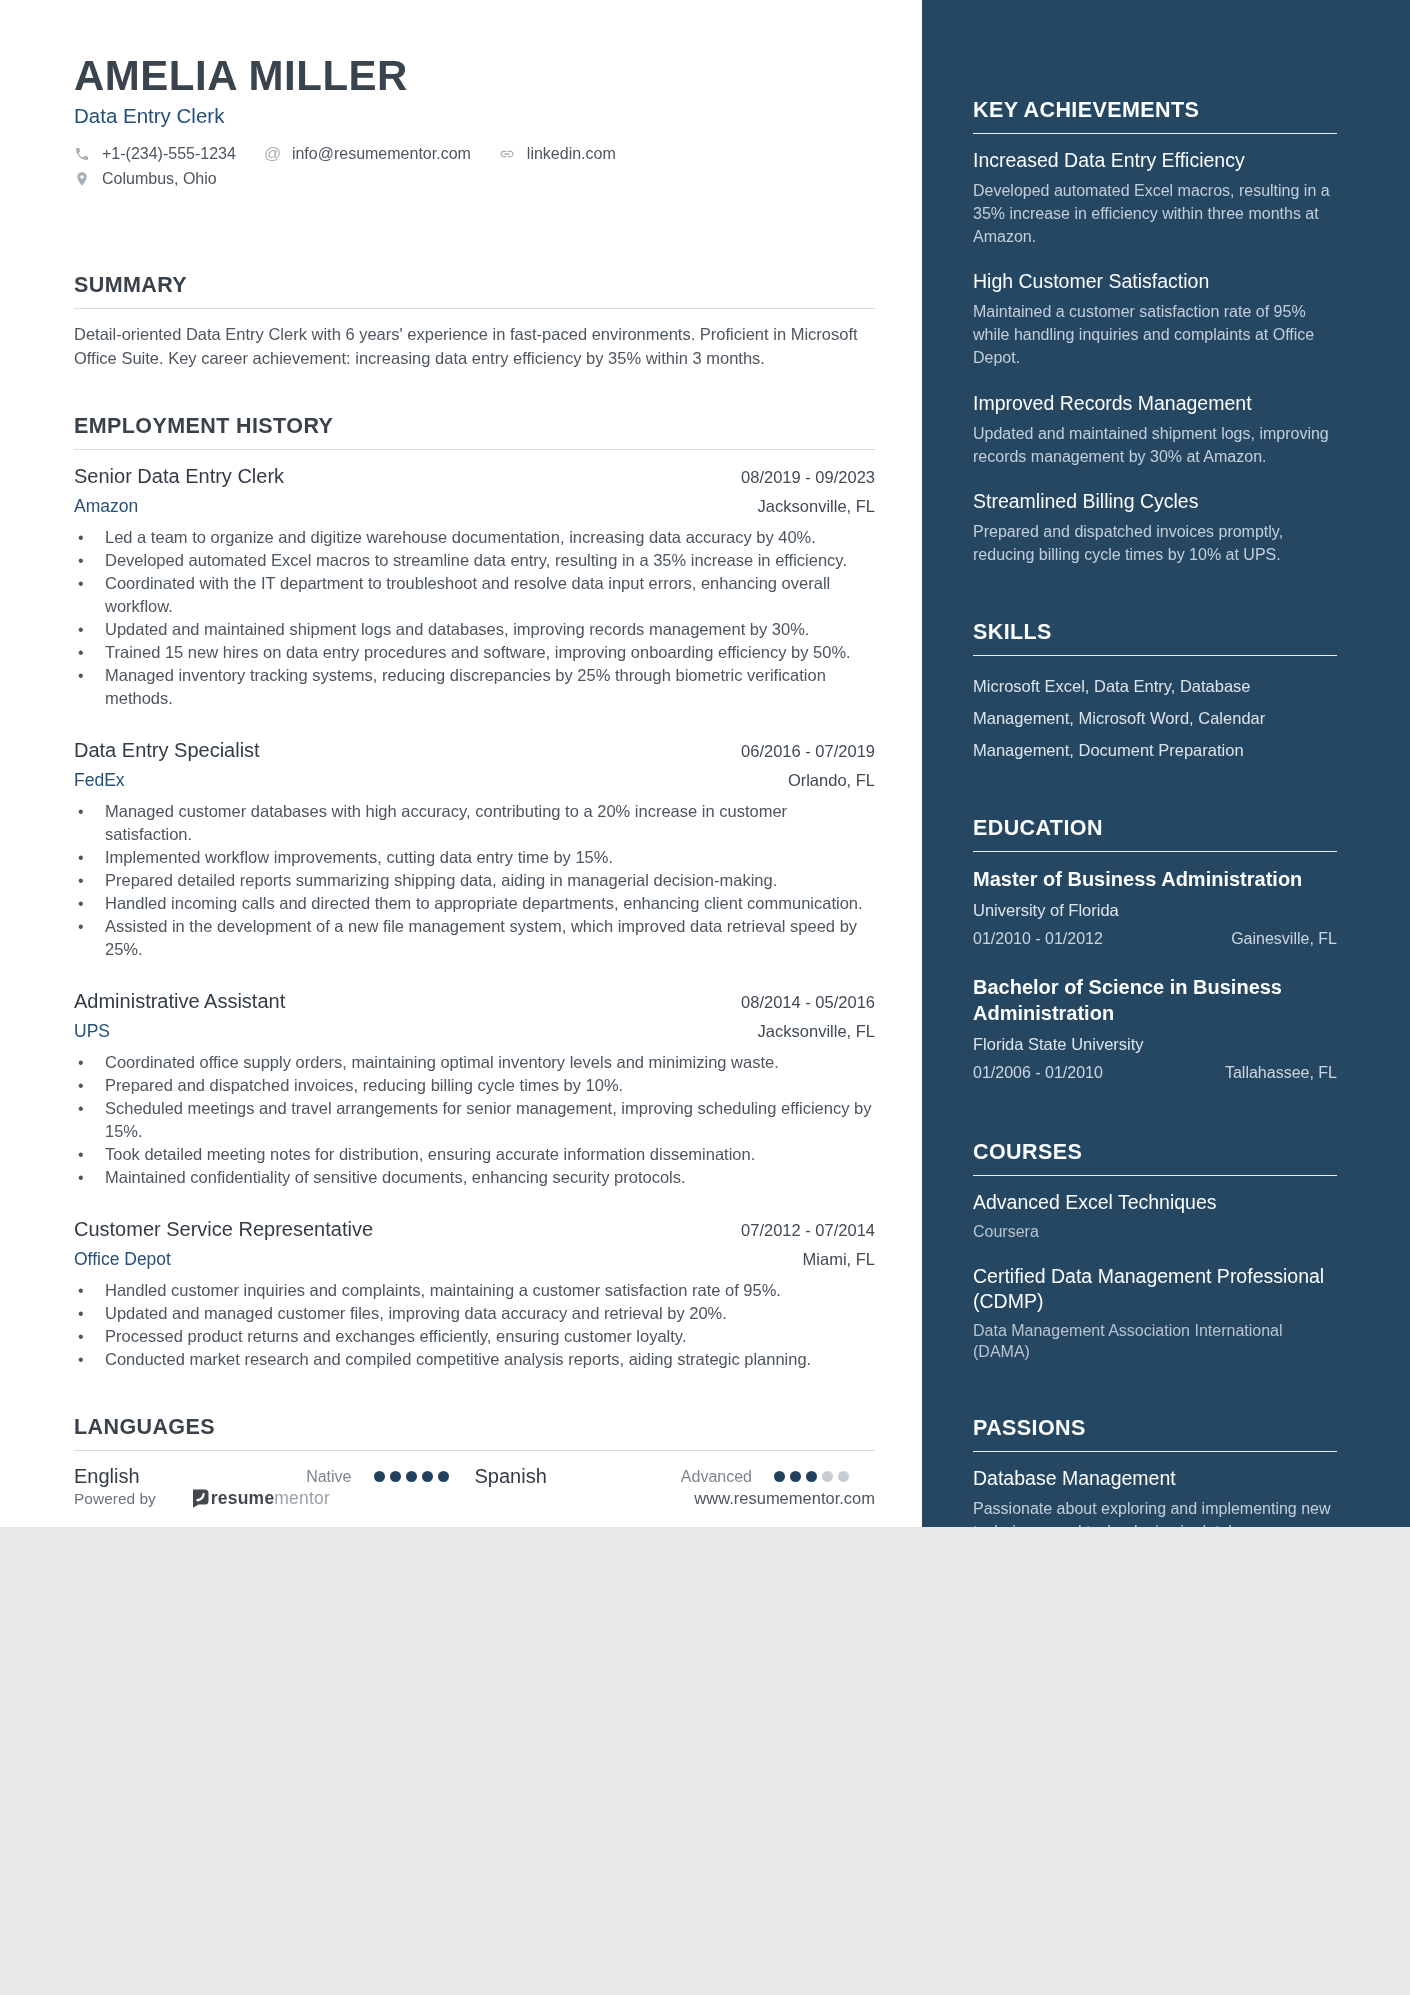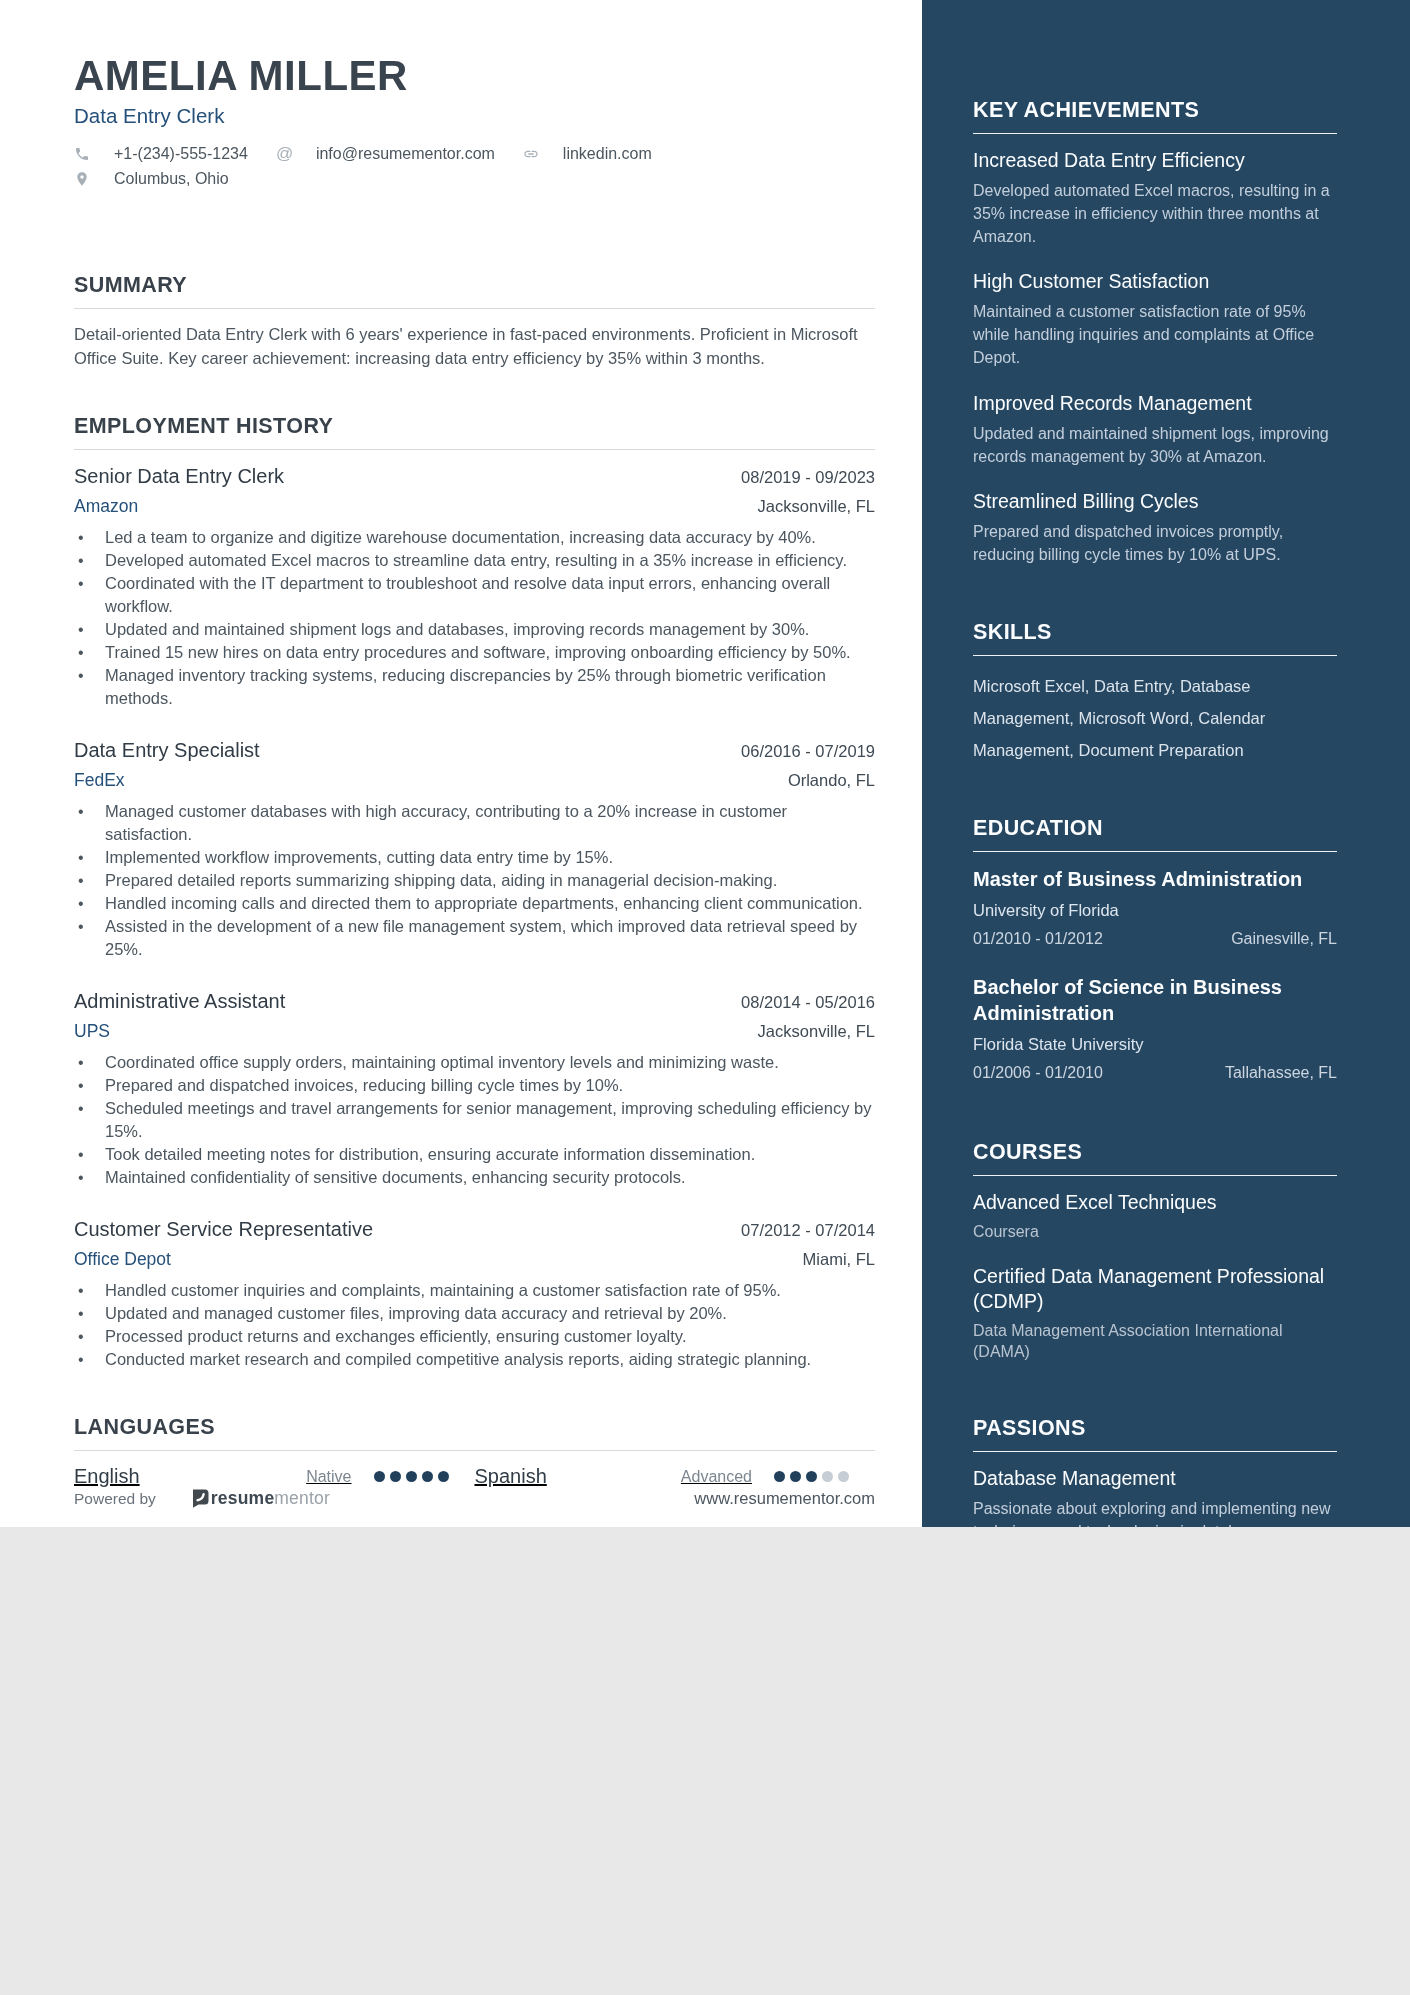--- a/index.html
+++ b/index.html
@@ -14,21 +14,21 @@
     width:922px; min-width:922px; height:100%;
     padding:52px 47px 34px 74px;
     display:flex; flex-direction:column;
   }
   h1.name {
     font-size:42px; font-weight:700; letter-spacing:.5px; color:#3a444e; line-height:1.12;
   }
   .job-title { margin-top:5px; font-size:20.5px; color:#25507a; }
   .contact { margin-top:17px; font-size:16px; color:#4c565f; }
   .contact-row { display:flex; align-items:center; column-gap:28px; margin-bottom:7px; }
-  .c-item { display:flex; align-items:center; column-gap:24px; }
+  .c-item { display:flex; align-items:center; column-gap:12px; }
   .c-ico { width:16px; height:16px; color:#a8b0b7; flex:0 0 auto; display:inline-block; }
   .c-ico svg { width:16px; height:16px; display:block; }
   .at-glyph { font-size:17px; color:#a8b0b7; line-height:16px; }
 
   h2.sec {
     font-size:21.5px; font-weight:600; letter-spacing:.4px; color:#39424b; margin-bottom:10px;
   }
   .rule { border:none; border-top:1px solid #d8dbde; margin:0 0 14px 0; }
   .summary-sec { margin-top:78px; }
   .summary-text { font-size:16.5px; line-height:23.5px; color:#4c565f; }
@@ -44,21 +44,21 @@
   .job-location { font-size:16.5px; color:#3f4a54; }
   ul.bullets { list-style:none; margin-top:9px; }
   ul.bullets li {
     position:relative; padding-left:31px; font-size:16.5px; line-height:23px; color:#4c565f;
   }
   ul.bullets li::before {
     content:"•"; position:absolute; left:4px; top:0; font-size:16px; color:#4c565f;
   }
 
   .languages-sec { margin-top:44px; }
-  .lang-grid { display:grid; grid-template-columns:1fr 1fr;text-decoration:underline; }
+  .lang-grid { display:grid; grid-template-columns:1fr 1fr; }
   .lang-item { display:flex; align-items:center; padding-right:26px; }
   .lang-name { flex:1; font-size:20px; color:#313c46; }
   .lang-level { font-size:16px; color:#7c868f; margin-right:22px; }
   .dots { display:flex; column-gap:5px; }
   .dot { width:11px; height:11px; border-radius:50%; background:#c6cdd4; }
   .dot.filled { background:#20405c; }
 
   .footer {
     margin-top:auto; display:flex; align-items:center; font-size:15.5px; color:#6a737b;
   }

